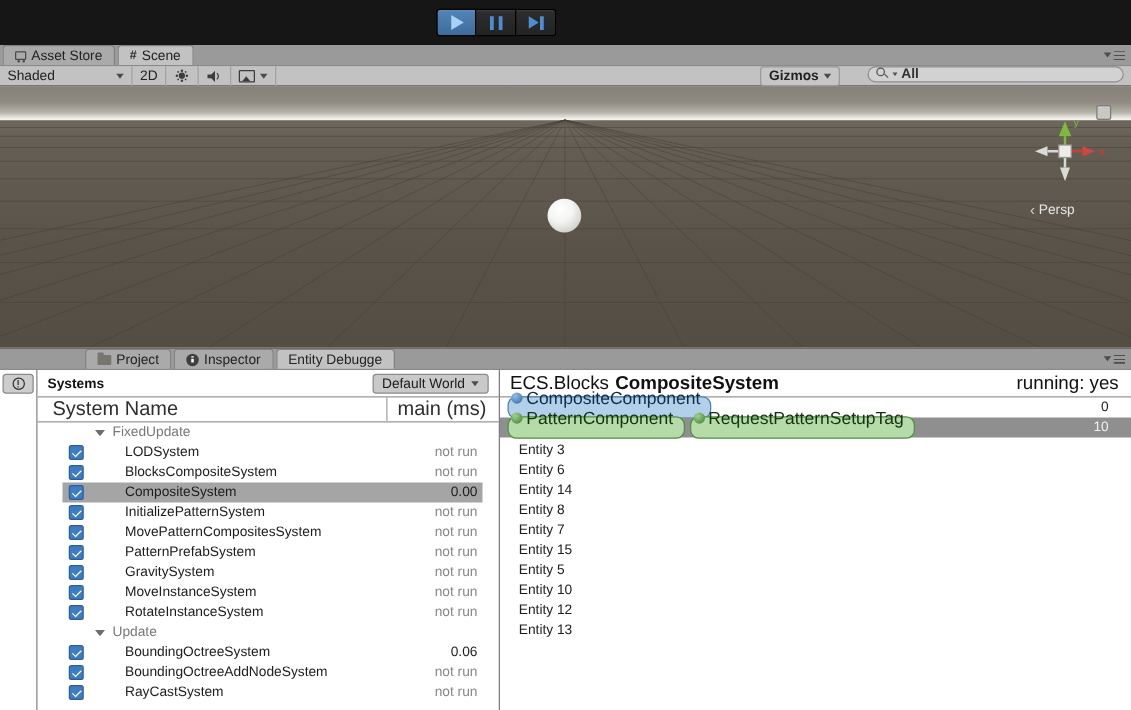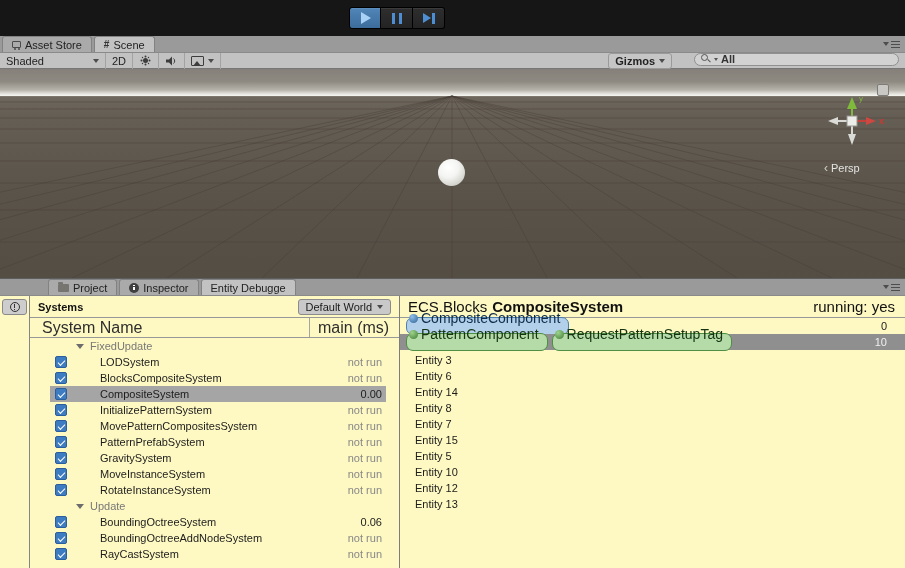--- a/index.html
+++ b/index.html
@@ -21,21 +21,21 @@
   .tbtn.active { background:linear-gradient(#5186b8,#3c6c9c); }
   .icon-play { width:0; height:0; border-left:10px solid #a9d1f5; border-top:6px solid transparent; border-bottom:6px solid transparent; margin-left:2px; }
   .icon-pause { width:10px; height:11px; border-left:3.5px solid #4d8ed2; border-right:3.5px solid #4d8ed2; }
   .icon-step { display:flex; align-items:center; }
   .icon-step .tri { width:0; height:0; border-left:8px solid #4d8ed2; border-top:5.5px solid transparent; border-bottom:5.5px solid transparent; }
   .icon-step .bar { width:3px; height:11px; background:#4d8ed2; margin-left:1px; }
 
   
   .tabstrip { position:absolute; left:0; width:905px; background:#9a9a9a; display:flex; align-items:flex-end; }
   .tabstrip-top { top:36px; height:17px; border-bottom:1px solid #8a8a8a; padding-left:2px; }
-  .tabstrip-bottom { top:278px; height:18px; border-top:1px solid #5e5e5e; border-bottom:1px solid #8a8a8a; padding-left:48px; }
+  .tabstrip-bottom { top:278px; height:18px; border-top:1px solid #5e5e5e; border-bottom:1px solid #8a8a8a; padding-left:68px; }
   .tab { height:16px; display:flex; align-items:center; gap:4px; padding:0 9px; font-size:11px; color:#222;
          background:#aaaaaa; border:1px solid #828282; border-bottom:none; border-radius:3px 3px 0 0; margin-right:2px; white-space:nowrap; }
   .tab.active { background:#c2c2c2; }
   .mini-menu { margin-left:auto; margin-right:5px; align-self:center; display:flex; align-items:center; gap:2px; }
   .mini-menu .arrow { width:0;height:0;border-left:3px solid transparent;border-right:3px solid transparent;border-top:4px solid #4d4d4d; }
   .mini-menu .lines { width:9px; height:7px; background:repeating-linear-gradient(#4d4d4d 0 1px, transparent 1px 3px); }
 
   
   .cart-icon { width:9px; height:7px; border:1px solid #4a4a4a; border-radius:1px; position:relative; }
   .cart-icon::after { content:""; position:absolute; left:1px; bottom:-3px; width:2px; height:2px; background:#4a4a4a; border-radius:50%; box-shadow:4px 0 0 #4a4a4a; }
@@ -76,21 +76,21 @@
   .sphere { position:absolute; left:438px; top:90px; width:27px; height:27px; border-radius:50%;
     background:radial-gradient(circle at 38% 32%, #ffffff 0%, #f4f4f2 40%, #d2d2cd 75%, #a9a8a1 100%); }
   .gizmo { position:absolute; left:818px; top:20px; }
   .persp-label { position:absolute; left:824px; top:93px; display:flex; align-items:center; gap:3px;
     color:#e4e4e1; font-size:11px; }
   .persp-caret { color:#cfcfcc; font-size:12px; line-height:1; }
   .scene-lock { position:absolute; left:877px; top:15px; width:12px; height:12px; background:#cac8c4;
     border:1px solid #7e7c78; border-radius:2px; }
 
   
-  .debugger { position:absolute; left:0; top:296px; width:905px; height:272px; display:flex; background:#fef9c3;justify-content:space-between; }
+  .debugger { position:absolute; left:0; top:296px; width:905px; height:272px; display:flex; background:#ffffff;justify-content:space-between; }
   .gutter { width:30px; border-right:1px solid #868686; padding-top:3px; display:flex; justify-content:center; align-items:flex-start; }
   .console-btn { width:25px; height:16px; background:#cdcdcd; border:1px solid #8a8a8a; border-radius:3px;
     display:flex; align-items:center; justify-content:center; }
   .excl-icon { width:10px; height:10px; border-radius:50%; border:1.4px solid #333; position:relative; }
   .excl-icon::before { content:""; position:absolute; left:3px; top:1.2px; width:1.5px; height:3.6px; background:#333; }
   .excl-icon::after { content:""; position:absolute; left:3px; top:5.8px; width:1.5px; height:1.5px; background:#333; }
 
   .systems-panel { width:370px; border-right:1px solid #7d7d7d; display:flex; flex-direction:column; }
   .panel-header { height:22px; flex:0 0 22px; display:flex; align-items:center; padding:0 8px;
     border-bottom:1px solid #989898; font-size:11px; color:#111; }

